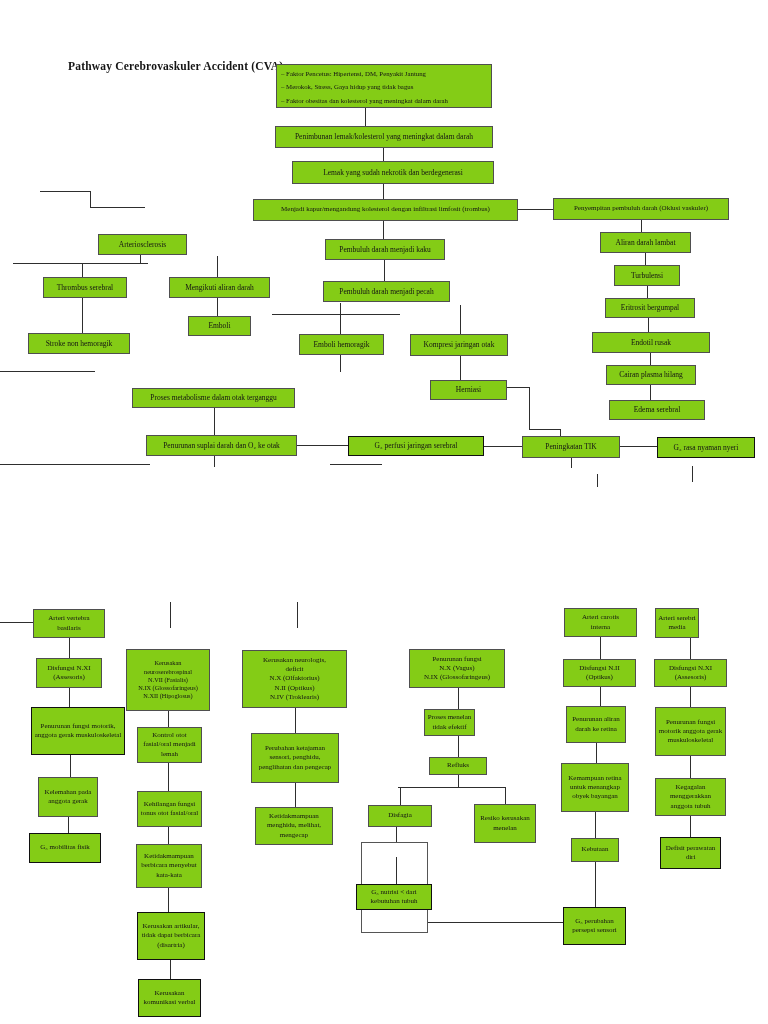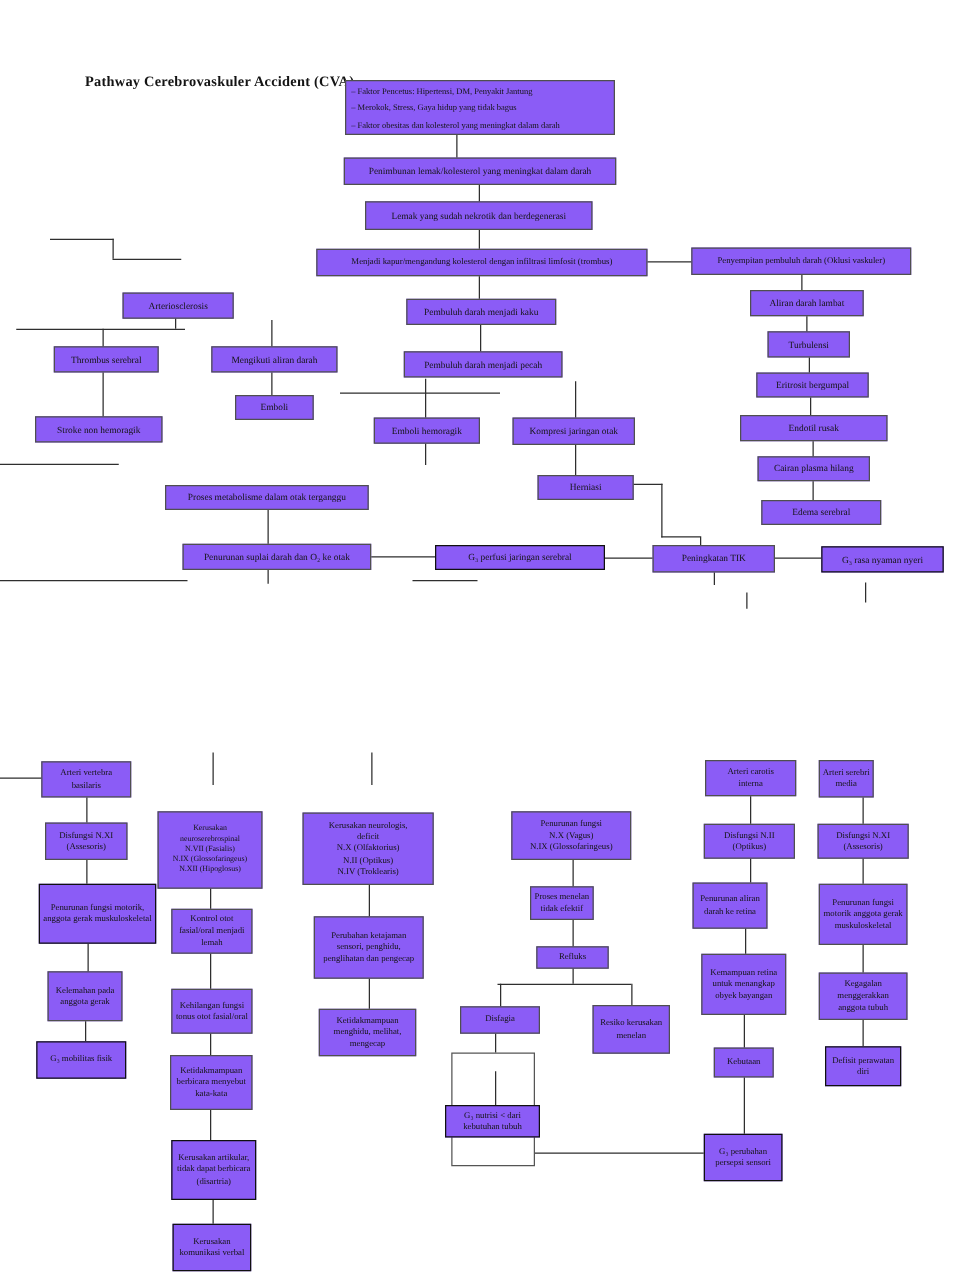--- a/index.html
+++ b/index.html
@@ -1,20 +1,20 @@
 <!DOCTYPE html>
 <html><head>
 <meta charset="utf-8">
 <style>
   html,body{margin:0;padding:0;background:#fff;}
   .page{position:relative;width:768px;height:1024px;background:#ffffff;
         font-family:"Liberation Serif",serif;color:#141414;overflow:hidden;}
   .title{position:absolute;left:68px;top:60px;font-size:11.5px;font-weight:bold;
          letter-spacing:.2px;white-space:nowrap;}
-  .node{position:absolute;box-sizing:border-box;border:1px solid #4f4f4f;background:#8b5cf6;
+  .node{position:absolute;box-sizing:border-box;border:1px solid #4f4f4f;background:#84cc16;
         display:flex;align-items:center;justify-content:center;text-align:center;
         font-size:7.5px;line-height:1.32;white-space:pre-line;padding:1px 2px;overflow:hidden;}
   .sm{font-size:7px;}
   .xs{font-size:6.3px;}
   .bold{border:1.6px solid #101010;}
   .risk{font-size:6.8px;line-height:1.95;align-items:flex-start;justify-content:flex-start;
         text-align:left;padding:2px 4px;}
   .hl,.vl{position:absolute;background:#2e2e2e;}
   .hl{height:1px;}
   .vl{width:1px;}
@@ -24,21 +24,21 @@
 <body>
 
 <div class="page">
 
   <div class="title">Pathway Cerebrovaskuler Accident (CVA)</div>
 
   <div class="node risk" style="left:276px;top:64px;width:216px;height:44px">– Faktor Pencetus: Hipertensi, DM, Penyakit Jantung
 – Merokok, Stress, Gaya hidup yang tidak bagus
 – Faktor obesitas dan kolesterol yang meningkat dalam darah</div>
   <div class="node" style="left:275px;top:126px;width:218px;height:22px">Penimbunan lemak/kolesterol yang meningkat dalam darah</div>
-  <div class="node" style="left:292px;top:161px;width:182px;height:23px">Lemak yang sudah nekrotik dan berdegenerasi</div>
+  <div class="node" style="left:292px;top:161px;width:202px;height:23px">Lemak yang sudah nekrotik dan berdegenerasi</div>
   <div class="node sm" style="left:253px;top:199px;width:265px;height:22px">Menjadi kapur/mengandung kolesterol dengan infiltrasi limfosit (trombus)</div>
 
   <div class="node sm" style="left:553px;top:198px;width:176px;height:22px">Penyempitan pembuluh darah (Oklusi vaskuler)</div>
   <div class="node" style="left:600px;top:232px;width:91px;height:21px">Aliran darah lambat</div>
   <div class="node" style="left:614px;top:265px;width:66px;height:21px">Turbulensi</div>
   <div class="node" style="left:605px;top:298px;width:90px;height:20px">Eritrosit bergumpal</div>
   <div class="node" style="left:592px;top:332px;width:118px;height:21px">Endotil rusak</div>
   <div class="node" style="left:606px;top:365px;width:90px;height:20px">Cairan plasma hilang</div>
   <div class="node" style="left:609px;top:400px;width:96px;height:20px">Edema serebral</div>
 
@@ -95,21 +95,21 @@
   <div class="node sm" style="left:368px;top:805px;width:64px;height:22px">Disfagia</div>
   <div class="node sm" style="left:474px;top:804px;width:62px;height:39px">Resiko kerusakan menelan</div>
   <div class="rect" style="left:361px;top:842px;width:67px;height:91px"></div>
   <div class="node sm bold" style="left:356px;top:884px;width:76px;height:26px">G₃ nutrisi &lt; dari kebutuhan tubuh</div>
   <div class="node sm bold" style="left:563px;top:907px;width:63px;height:38px">G₃ perubahan persepsi sensori</div>
 
   <div class="node sm" style="left:564px;top:608px;width:73px;height:29px">Arteri carotis
 interna</div>
   <div class="node sm" style="left:563px;top:659px;width:73px;height:28px">Disfungsi N.II
 (Optikus)</div>
-  <div class="node sm" style="left:554px;top:706px;width:60px;height:37px">Penurunan aliran darah ke retina</div>
+  <div class="node sm" style="left:566px;top:706px;width:60px;height:37px">Penurunan aliran darah ke retina</div>
   <div class="node sm" style="left:561px;top:763px;width:68px;height:49px">Kemampuan retina untuk menangkap obyek bayangan</div>
   <div class="node sm" style="left:571px;top:838px;width:48px;height:24px">Kebutaan</div>
 
   <div class="node sm" style="left:655px;top:608px;width:44px;height:30px">Arteri serebri
 media</div>
   <div class="node sm" style="left:654px;top:659px;width:73px;height:28px">Disfungsi N.XI
 (Assesoris)</div>
   <div class="node sm" style="left:655px;top:707px;width:71px;height:49px">Penurunan fungsi motorik anggota gerak muskuloskeletal</div>
   <div class="node sm" style="left:655px;top:778px;width:71px;height:38px">Kegagalan menggerakkan anggota tubuh</div>
   <div class="node sm bold" style="left:660px;top:837px;width:61px;height:32px">Defisit perawatan diri</div>

